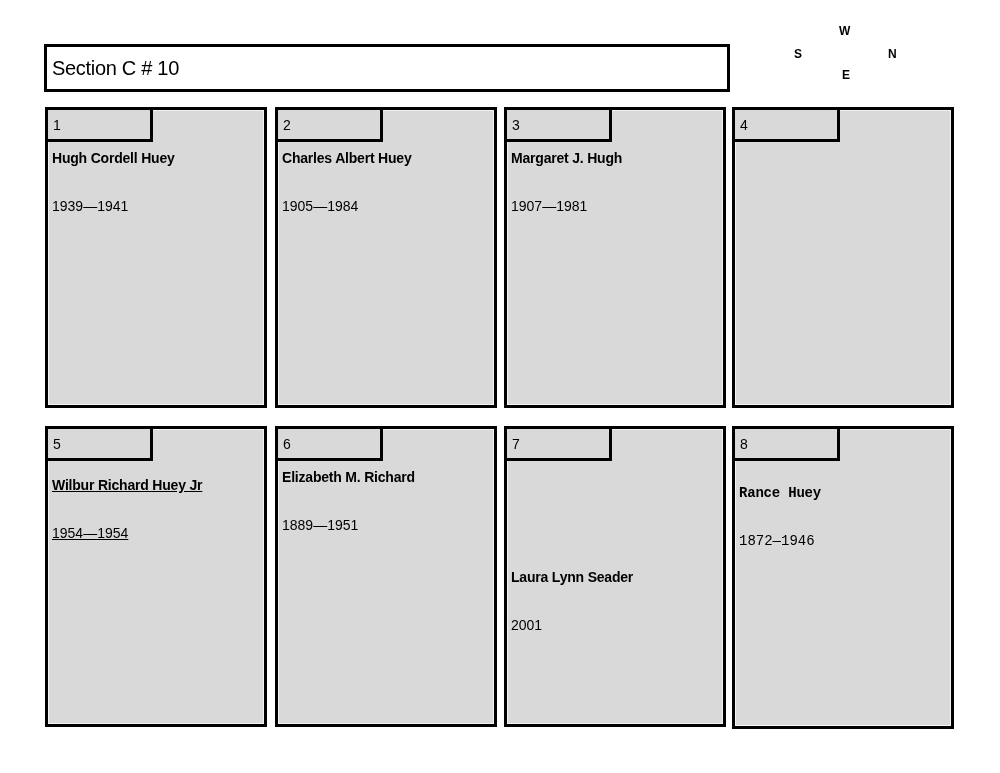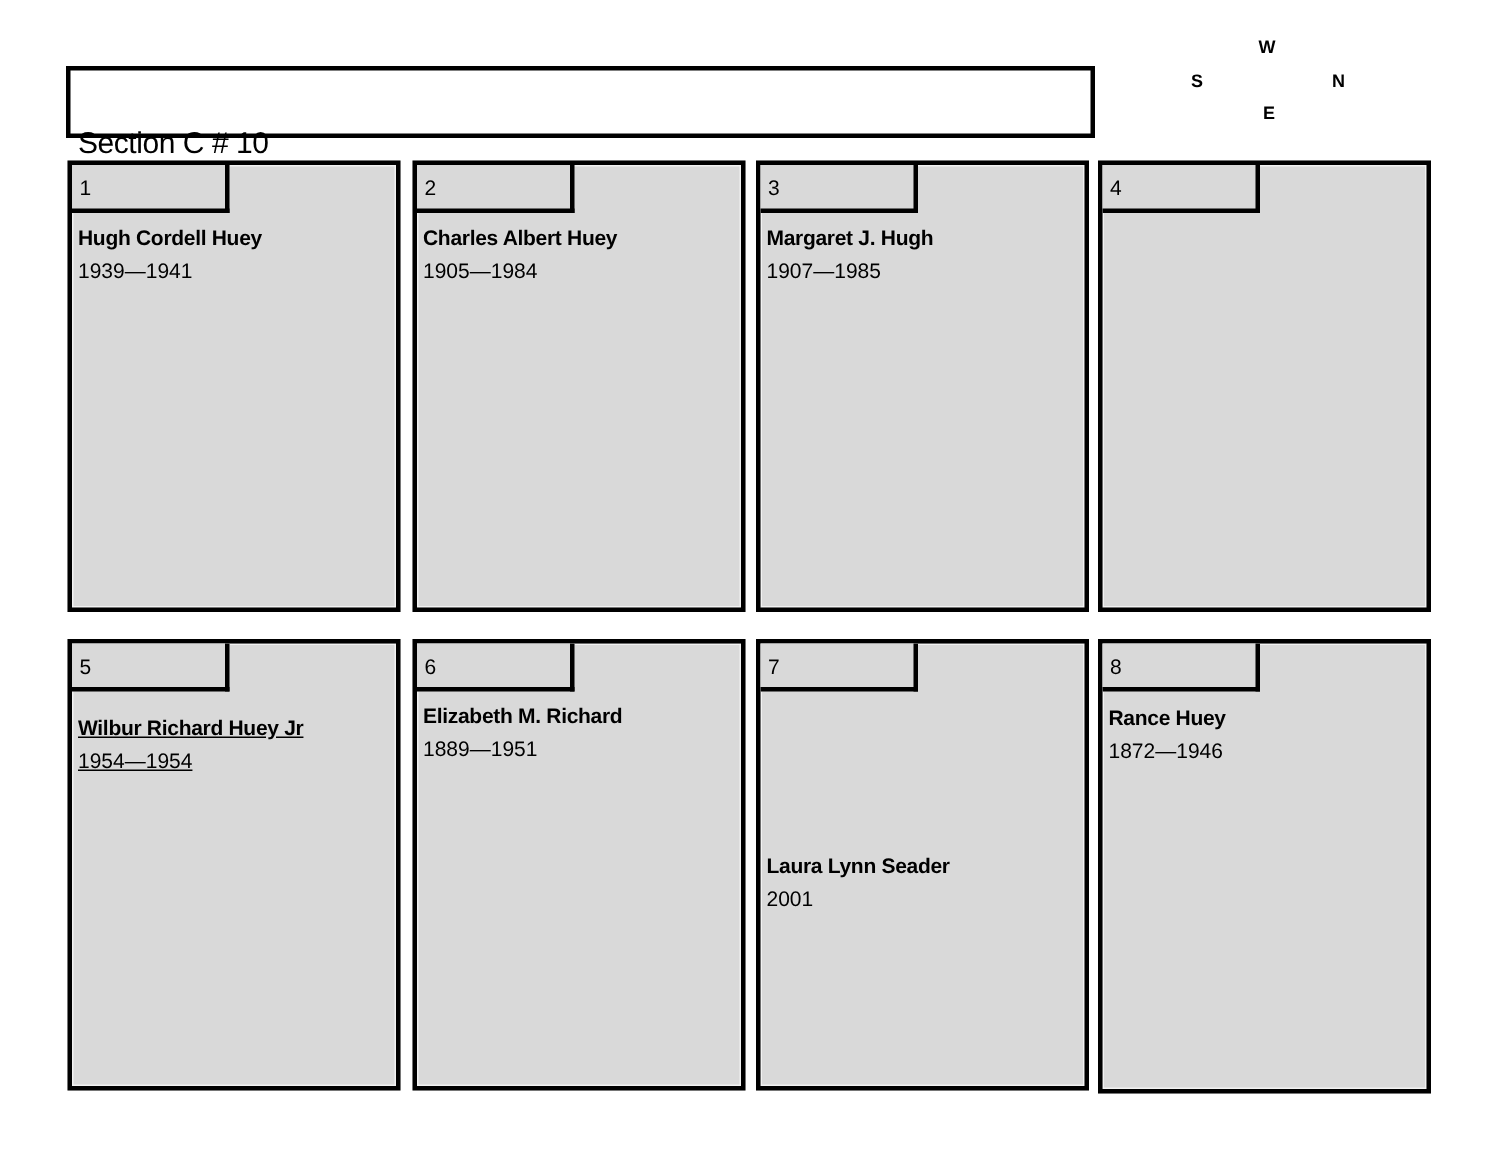--- a/index.html
+++ b/index.html
@@ -6,41 +6,41 @@
     body {
       width:1000px; height:773px; position:relative; background:#ffffff;
       font-family: "Liberation Sans", "DejaVu Sans", sans-serif; color:#000;
       overflow:hidden;
     }
     .title-box {
       position:absolute; left:44px; top:44px; width:686px; height:48px;
       border:3px solid #000; box-sizing:border-box; background:#fff;
     }
     .title-text {
-      position:absolute; left:5px; top:10px; font-size:20px; letter-spacing:-0.3px;margin-top:28px;
+      position:absolute; left:5px; top:10px; font-size:20px; letter-spacing:-0.3px;
     }
     .compass { position:absolute; left:780px; top:20px; width:130px; height:70px; }
     .compass span { position:absolute; font-size:12px; font-weight:bold; }
     .c-w { left:59px; top:4px; }
     .c-s { left:14px; top:27px; }
     .c-n { left:108px; top:27px; }
     .c-e { left:62px; top:48px; }
     .plot {
       position:absolute; width:222px; height:301px; box-sizing:border-box;
       border:3px solid #000; background:#d9d9d9;
       box-shadow: inset 0 0 0 1px #f2f2f2;
     }
     .plot-num {
       position:absolute; left:0; top:0; width:105px; height:32px; box-sizing:border-box;
       border-right:3px solid #000; border-bottom:3px solid #000; background:#d9d9d9;
     }
     .plot-num span { position:absolute; left:5px; top:7px; font-size:14px; }
     .entry { position:absolute; left:4px; }
     .entry .name { font-size:14px; font-weight:bold; letter-spacing:-0.2px; }
-    .entry .dates { font-size:14px; margin-top:6px; }
+    .entry .dates { font-size:14px; margin-top:32px; }
   </style>
 </head>
 <body>
 
 <div class="title-box">
   <span class="title-text">Section C # 10</span>
 </div>
 
 <div class="compass">
   <span class="c-w">W</span>
@@ -68,21 +68,21 @@
     <div class="dates">1905—1984</div>
   </div>
 </div>
 
 <div class="plot" style="left:504px; top:107px;">
   <div class="plot-num">
       <span>3</span>
     </div>
   <div class="entry" style="top:40px;">
     <div class="name">Margaret J. Hugh</div>
-    <div class="dates">1907—1985</div>
+    <div class="dates">1907—1981</div>
   </div>
 </div>
 
 <div class="plot" style="left:732px; top:107px;">
   <div class="plot-num">
       <span>4</span>
     </div>
 </div>
 
 <div class="plot" style="left:45px; top:426px;">
@@ -112,17 +112,17 @@
   <div class="entry" style="top:140px;">
     <div class="name">Laura Lynn Seader</div>
     <div class="dates">2001</div>
   </div>
 </div>
 
 <div class="plot" style="left:732px; top:426px; height:303px;">
   <div class="plot-num">
       <span>8</span>
     </div>
-  <div class="entry" style="top:41px;">
+  <div class="entry" style="top:56px;font-family:Liberation Mono, monospace;">
     <div class="name">Rance Huey</div>
     <div class="dates">1872—1946</div>
   </div>
 </div>
 
 </body></html>

